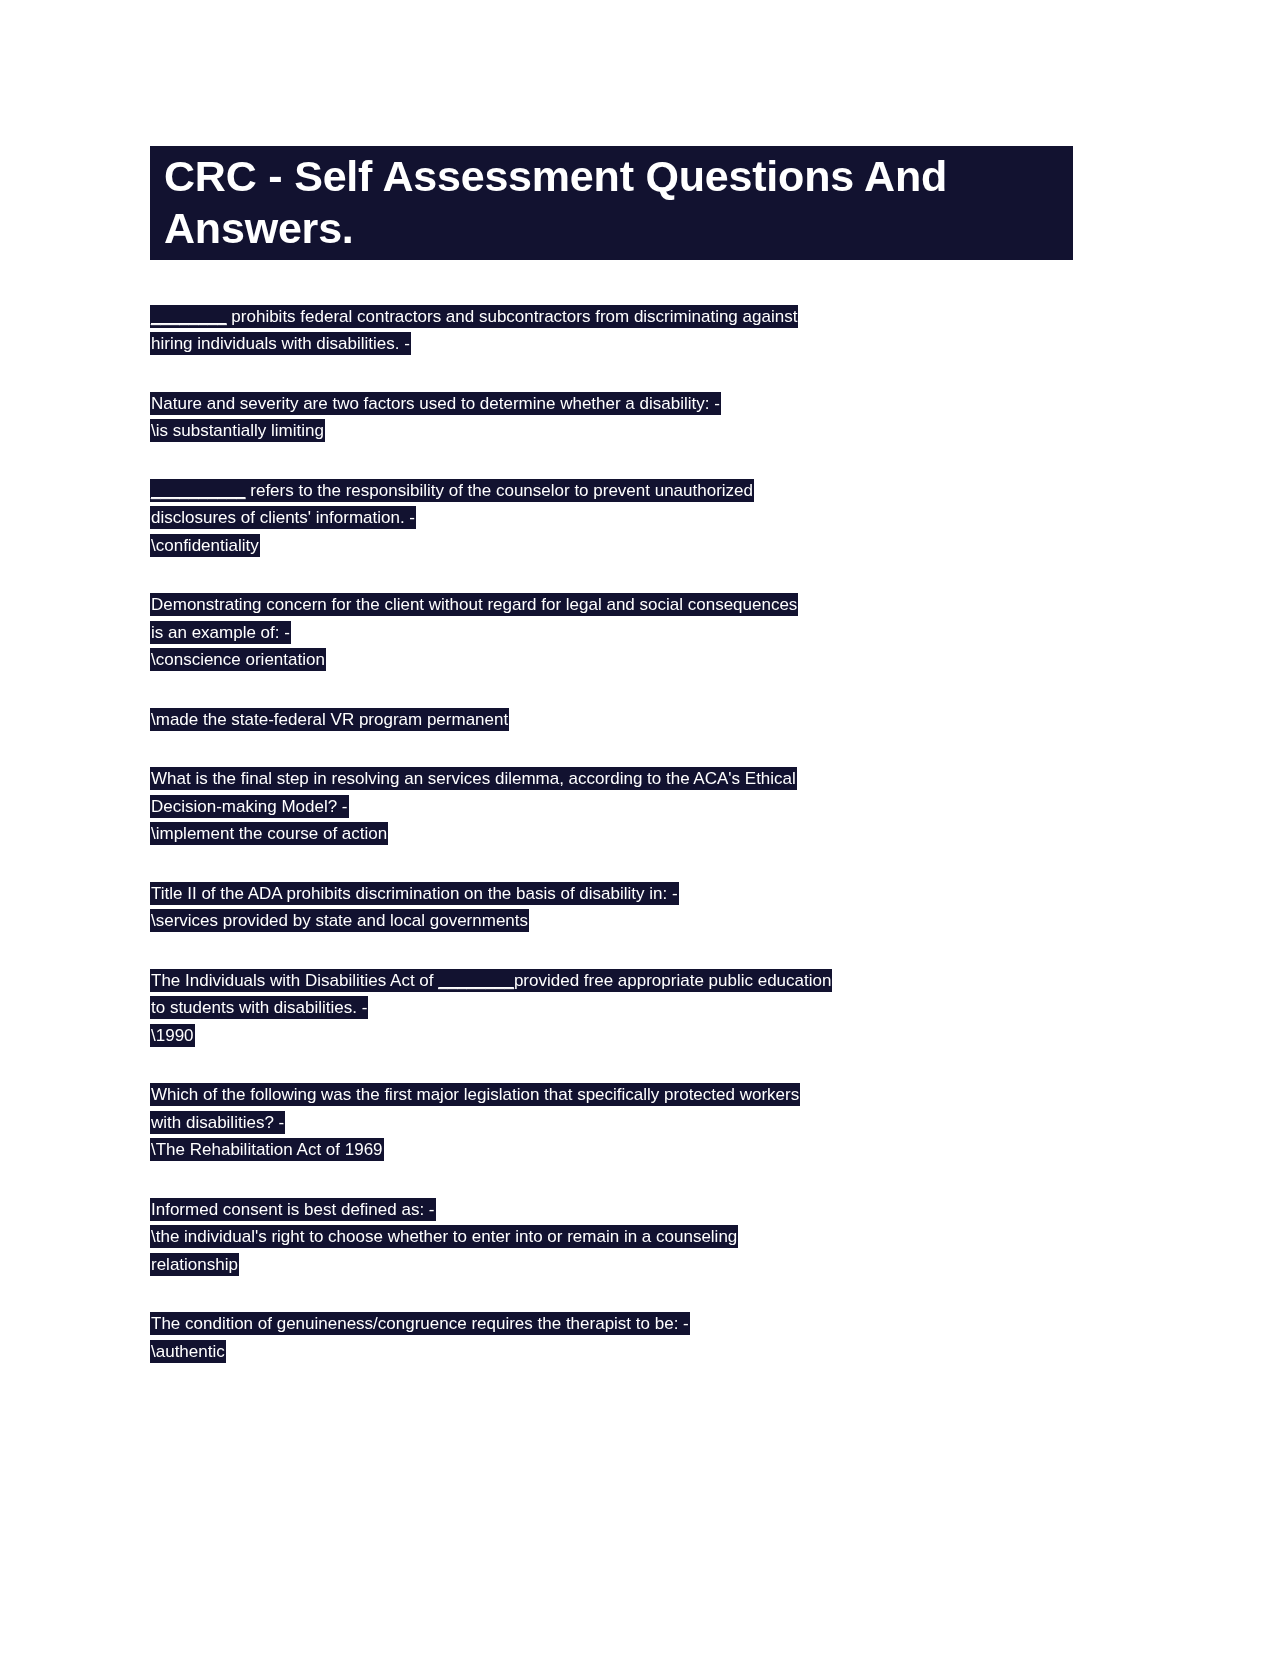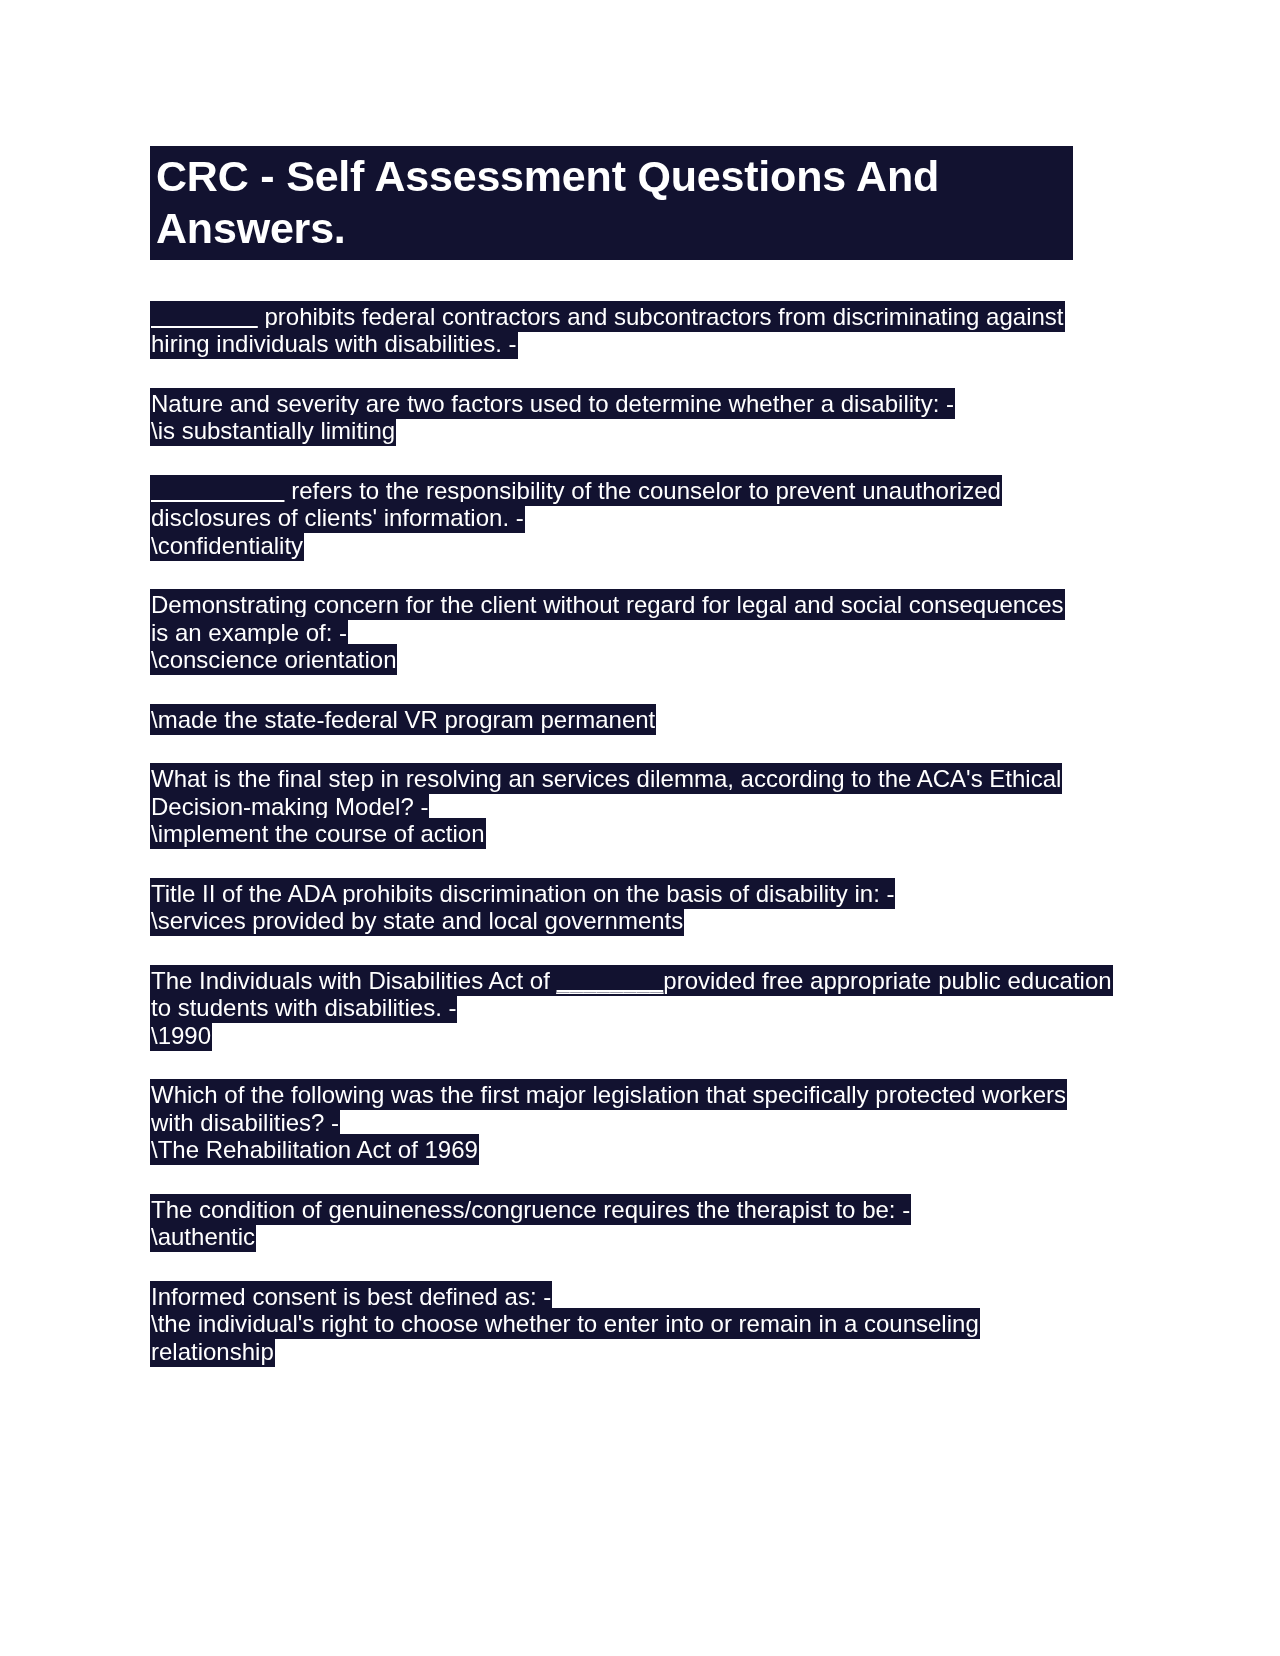--- a/index.html
+++ b/index.html
@@ -33,41 +33,41 @@
     padding: 4px 0 6px 0;
     box-sizing: border-box;
   }
   .title-text {
     display: block;
     color: #ffffff;
     font-weight: bold;
     font-size: 43px;
     line-height: 52px;
     letter-spacing: -0.2px;
-    padding: 0 2px 0 6px;
+    padding: 0 2px 0 14px;
     white-space: normal;
   }
 
   
   .body-area {
     position: absolute;
     left: 150px;
     top: 302px;
     width: 945px;
   }
 
   .qa-block {
     margin: 0 0 32px 0;
   }
   .qa-block:last-child { margin-bottom: 0; }
 
   
   .line {
     display: block;
-    font-size: 24px;
+    font-size: 17px;
     line-height: 27.5px;
     color: #ffffff;
     white-space: pre;
     margin: 0;
     padding: 0;
   }
   .line > span.hl {
     background: #121230;
     box-decoration-break: clone;
     -webkit-box-decoration-break: clone;
@@ -123,23 +123,23 @@
         <div class="line"><span class="hl">The Individuals with Disabilities Act of <span class="blank">________</span>provided free appropriate public education</span></div>
         <div class="line"><span class="hl">to students with disabilities. -</span></div>
         <div class="line"><span class="hl">\1990</span></div>
       </div>
       <div class="qa-block">
         <div class="line"><span class="hl">Which of the following was the first major legislation that specifically protected workers</span></div>
         <div class="line"><span class="hl">with disabilities? -</span></div>
         <div class="line"><span class="hl">\The Rehabilitation Act of 1969</span></div>
       </div>
       <div class="qa-block">
-        <div class="line"><span class="hl">The condition of genuineness/congruence requires the therapist to be: -</span></div>
-        <div class="line"><span class="hl">\authentic</span></div>
-      </div>
-      <div class="qa-block">
         <div class="line"><span class="hl">Informed consent is best defined as: -</span></div>
         <div class="line"><span class="hl">\the individual's right to choose whether to enter into or remain in a counseling</span></div>
         <div class="line"><span class="hl">relationship</span></div>
+      </div>
+      <div class="qa-block">
+        <div class="line"><span class="hl">The condition of genuineness/congruence requires the therapist to be: -</span></div>
+        <div class="line"><span class="hl">\authentic</span></div>
       </div>
     </div>
 
 </div>
 
 </body></html>

